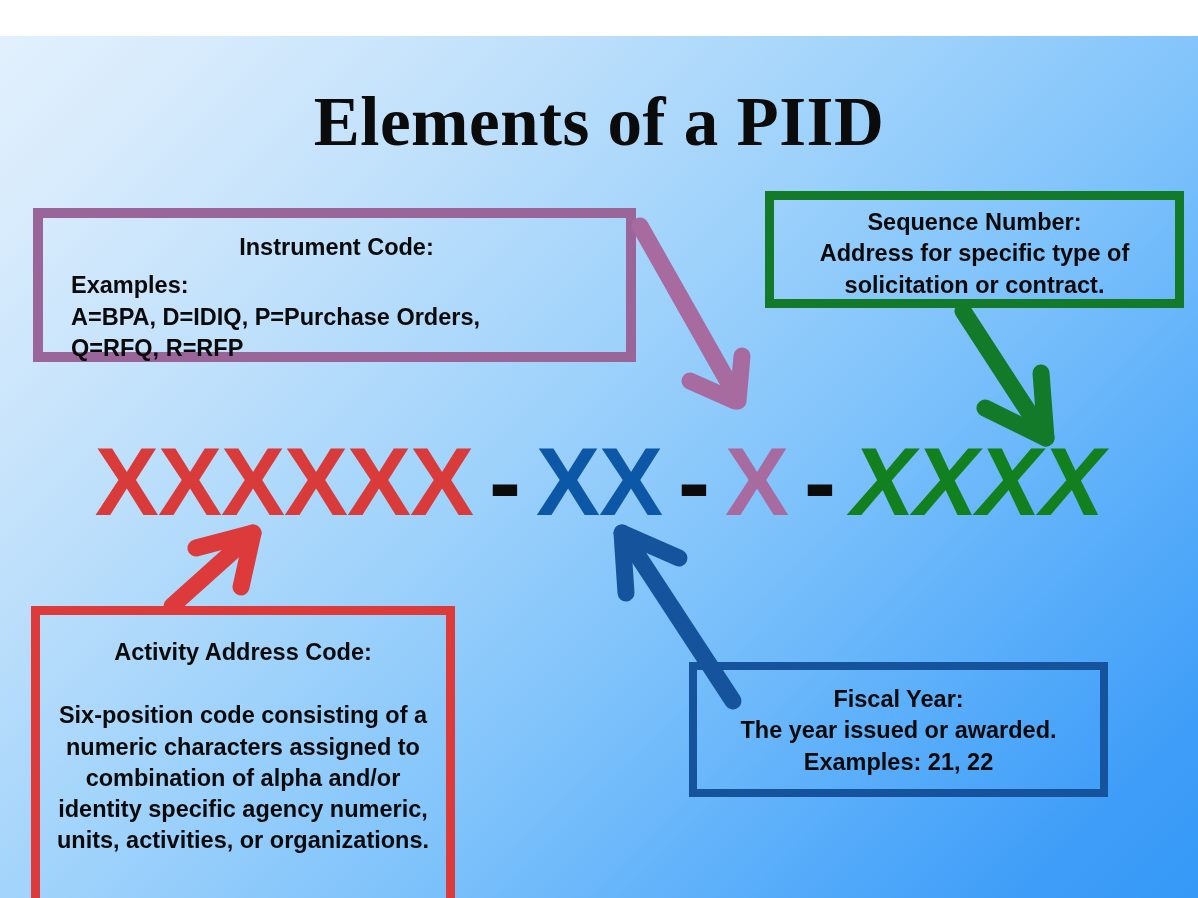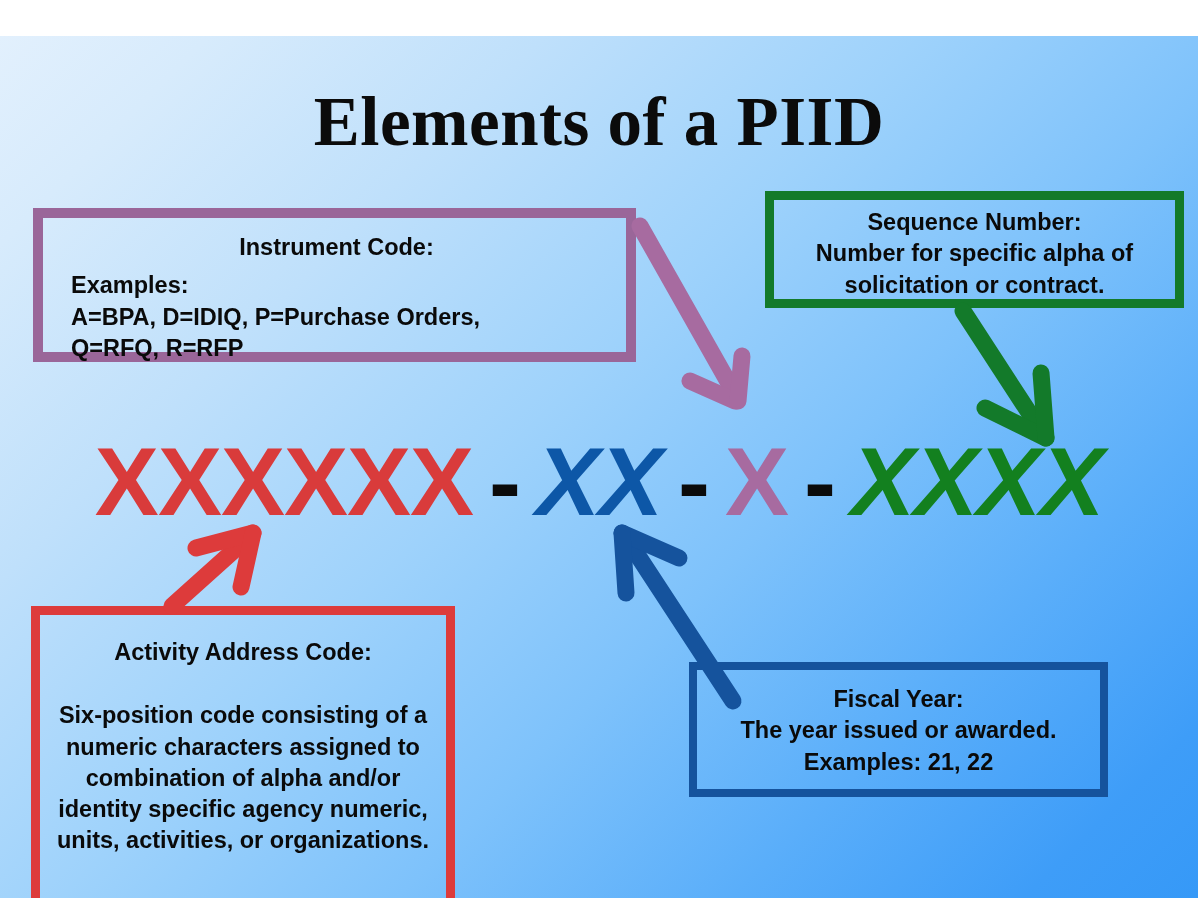--- a/index.html
+++ b/index.html
@@ -114,21 +114,21 @@
     width: 1198px;
     text-align: center;
     font-size: 96px;
     font-weight: bold;
     line-height: 100px;
     letter-spacing: -1px;
     white-space: nowrap;
   }
   #piid .seg { display: inline; text-align: center; }
   .c-red   { color: #d93b3b; }
-  .c-blue  { color: #0d57a7; font-style: italic; }
+  .c-blue  { color: #0d57a7; }
   .c-mauve { color: #a76ba0; }
   .c-green { color: #13801f; font-style: italic; }
   .c-dash  { color: #0b0b0b; }
   #piid .sp { display:inline-block; width: 16px; }
 
   
   svg.arrow-layer {
     position: absolute;
     left: 0;
     top: 0;
@@ -146,21 +146,21 @@
 
   <div class="callout" id="box-instrument">
     <div class="line-title">Instrument Code:</div>
     <div class="line">Examples:</div>
     <div class="line">A=BPA, D=IDIQ, P=Purchase Orders,</div>
     <div class="line">Q=RFQ, R=RFP</div>
   </div>
 
   <div class="callout" id="box-sequence">
     <div>Sequence Number:</div>
-    <div>Number for specific alpha of</div>
+    <div>Address for specific type of</div>
     <div>solicitation or contract.</div>
   </div>
 
   <div class="callout" id="box-activity">
     <div>Activity Address Code:</div>
     <div class="gap"></div>
     <div>Six-position code consisting of a</div>
     <div>numeric characters assigned to</div>
     <div>combination of alpha and/or</div>
     <div>identity specific agency numeric,</div>

